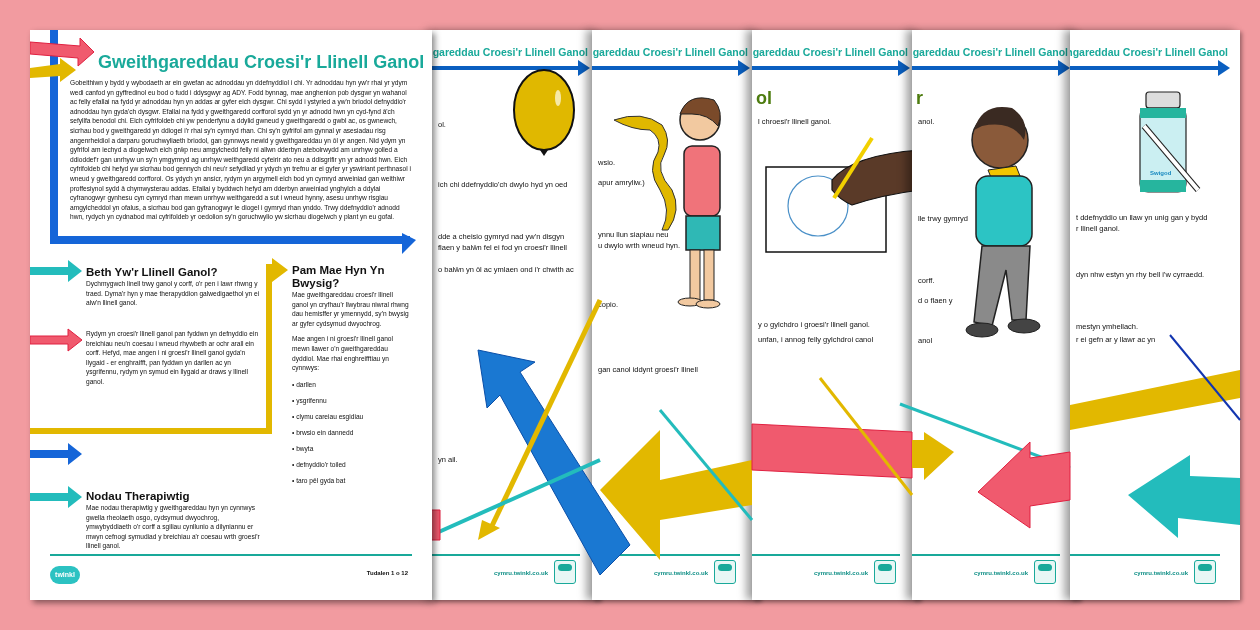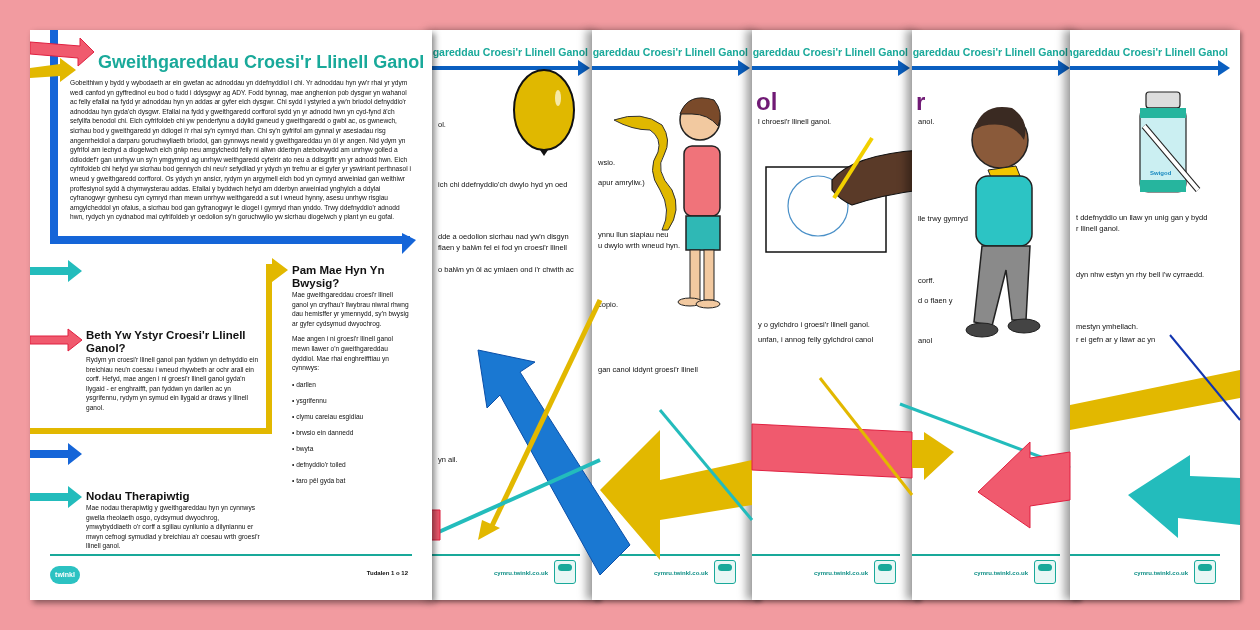--- a/index.html
+++ b/index.html
@@ -8,21 +8,21 @@
   .stage { position: absolute; left: 0; top: 0; width: 1260px; height: 630px; }
 
   
   .page { position: absolute; top: 30px; height: 570px; background: #ffffff; overflow: hidden;
           box-shadow: -6px 0 8px rgba(0,0,0,0.35), 2px 2px 4px rgba(0,0,0,0.35); }
   .page .ph-title { position: absolute; top: 16px; right: 12px; color: #19a99a; font-weight: bold; font-size: 10.5px; white-space: nowrap; }
   .page .ph-rule { position: absolute; top: 36px; left: 0; right: 20px; height: 4px; background: #0a5fc0; }
   .page .ph-arrowhead { position: absolute; top: 30px; right: 10px; width: 0; height: 0;
           border-top: 8px solid transparent; border-bottom: 8px solid transparent; border-left: 12px solid #0a5fc0; }
   .page .ptext { position: absolute; left: 6px; font-size: 7.5px; color: #111; white-space: nowrap; }
-  .page .pbig { position: absolute; left: 4px; font-size: 24px; font-weight: bold; color: #701a75; }
+  .page .pbig { position: absolute; left: 4px; font-size: 18px; font-weight: bold; color: #4d7c0f; }
   .page .footer-rule { position: absolute; bottom: 44px; left: 0; right: 20px; height: 2px; background: #19a99a; }
   .page .footer-url { position: absolute; bottom: 24px; right: 52px; font-size: 6px; font-weight: bold; color: #0f8f86; }
   .page .footer-badge { position: absolute; bottom: 16px; right: 24px; width: 22px; height: 24px; border: 1px solid #19a99a; border-radius: 3px; background: #e8f7f5; }
   .page .footer-badge::before { content: ""; position: absolute; left: 3px; top: 3px; width: 14px; height: 7px; background: #19a99a; border-radius: 6px; }
 
   #p1 { left: 432px; width: 168px; z-index: 2; }
   #p2 { left: 592px; width: 168px; z-index: 3; }
   #p3 { left: 752px; width: 168px; z-index: 4; }
   #p4 { left: 912px; width: 168px; z-index: 5; }
   #p5 { left: 1070px; width: 170px; z-index: 6; }
@@ -58,21 +58,21 @@
     <div class="ph-title">Gweithgareddau Croesi'r Llinell Ganol</div>
     <div class="ph-rule"></div>
     <div class="ph-arrowhead"></div>
     <svg class="overlay" width="168" height="570">
       <ellipse cx="112" cy="80" rx="30" ry="40" fill="#e0b800" stroke="#111" stroke-width="2"></ellipse>
       <ellipse cx="126" cy="68" rx="3" ry="8" fill="#f6e9a8"></ellipse>
       <path d="M108 120 l4 6 l4 -6 z" fill="#111"></path>
     </svg>
     <div class="ptext" style="top:90px">ol.</div>
     <div class="ptext" style="top:150px">ich chi ddefnyddio'ch dwylo hyd yn oed</div>
-    <div class="ptext" style="top:202px">dde a oedolion sicrhau nad yw'n disgyn</div>
+    <div class="ptext" style="top:202px">dde a cheisio gymryd nad yw'n disgyn</div>
     <div class="ptext" style="top:213px">flaen y balŵn fel ei fod yn croesi'r llinell</div>
     <div class="ptext" style="top:235px">o balŵn yn ôl ac ymlaen ond i'r chwith ac</div>
     <div class="ptext" style="top:425px">yn ail.</div>
     <div class="footer-rule"></div>
     <div class="footer-url">cymru.twinkl.co.uk</div>
     <div class="footer-badge"></div>
   </div>
 
   <div class="page" id="p2">
     <div class="ph-title">Gweithgareddau Croesi'r Llinell Ganol</div>
@@ -206,22 +206,25 @@
       <polygon points="0,420 38,420 38,413 52,424 38,435 38,428 0,428" fill="#1565d8"></polygon>
       <polygon points="0,463 38,463 38,456 52,467 38,478 38,471 0,471" fill="#23bcbc"></polygon>
       <polygon points="236,236 242,236 242,228 258,240 242,252 242,244 236,244" fill="#e2b800"></polygon>
     </svg>
     <div class="yellow-v"></div>
     <div class="yellow-h"></div>
 
     <div class="f-title">Gweithgareddau Croesi'r Llinell Ganol</div>
     <div class="f-intro">Gobeithiwn y bydd y wybodaeth ar ein gwefan ac adnoddau yn ddefnyddiol i chi. Yr adnoddau hyn yw'r rhai yr ydym wedi canfod yn gyffredinol eu bod o fudd i ddysgwyr ag ADY. Fodd bynnag, mae anghenion pob dysgwr yn wahanol ac felly efallai na fydd yr adnoddau hyn yn addas ar gyfer eich dysgwr. Chi sydd i ystyried a yw'n briodol defnyddio'r adnoddau hyn gyda'ch dysgwr. Efallai na fydd y gweithgaredd corfforol sydd yn yr adnodd hwn yn cyd-fynd â'ch sefyllfa benodol chi. Eich cyfrifoldeb chi yw penderfynu a ddylid gwneud y gweithgaredd o gwbl ac, os gwnewch, sicrhau bod y gweithgaredd yn ddiogel i'r rhai sy'n cymryd rhan. Chi sy'n gyfrifol am gynnal yr asesiadau risg angenrheidiol a darparu goruchwyliaeth briodol, gan gynnwys newid y gweithgareddau yn ôl yr angen. Nid ydym yn gyfrifol am iechyd a diogelwch eich grŵp neu amgylchedd felly ni allwn dderbyn atebolrwydd am unrhyw golled a ddioddef'r gan unrhyw un sy'n ymgymryd ag unrhyw weithgaredd cyfeirir ato neu a ddisgrifir yn yr adnodd hwn. Eich cyfrifoldeb chi hefyd yw sicrhau bod gennych chi neu'r sefydliad yr ydych yn trefnu ar ei gyfer yr yswiriant perthnasol i wneud y gweithgaredd corfforol. Os ydych yn ansicr, rydym yn argymell eich bod yn cymryd arweiniad gan weithiwr proffesiynol sydd â chymwysterau addas. Efallai y byddwch hefyd am dderbyn arweiniad ynghylch a ddylai cyfranogwyr gynhesu cyn cymryd rhan mewn unrhyw weithgaredd a sut i wneud hynny, asesu unrhyw risgiau amgylcheddol yn ofalus, a sicrhau bod gan gyfranogwyr le diogel i gymryd rhan ynddo. Trwy ddefnyddio'r adnodd hwn, rydych yn cydnabod mai cyfrifoldeb yr oedolion sy'n goruchwylio yw sicrhau diogelwch y plant yn eu gofal.</div>
 
+    <div class="sect" style="left:56px;top:236px;width:176px">
+      <h3>Beth Yw'r Llinell Ganol?</h3>
+      <p>Dychmygwch linell trwy ganol y corff, o'r pen i lawr rhwng y traed. Dyma'r hyn y mae therapyddion galwedigaethol yn ei alw'n llinell ganol.</p>
+    </div>
     <div class="sect" style="left:56px;top:299px;width:176px">
-      <h3>Beth Yw Ystyr Croesi'r Llinell Ganol?</h3>
       <p>Rydym yn croesi'r llinell ganol pan fyddwn yn defnyddio ein breichiau neu'n coesau i wneud rhywbeth ar ochr arall ein corff. Hefyd, mae angen i ni groesi'r llinell ganol gyda'n llygaid - er enghraifft, pan fyddwn yn darllen ac yn ysgrifennu, rydym yn symud ein llygaid ar draws y llinell ganol.</p>
     </div>
     <div class="sect" style="left:56px;top:460px;width:176px">
       <h3>Nodau Therapiwtig</h3>
       <p>Mae nodau therapiwtig y gweithgareddau hyn yn cynnwys gwella rheolaeth osgo, cydsymud dwyochrog, ymwybyddiaeth o'r corff a sgiliau cynllunio a dilyniannu er mwyn cefnogi symudiad y breichiau a'r coesau wrth groesi'r llinell ganol.</p>
     </div>
 
     <div class="sect" style="left:262px;top:234px;width:118px">
       <h3>Pam Mae Hyn Yn Bwysig?</h3>
       <p>Mae gweithgareddau croesi'r llinell ganol yn cryfhau'r llwybrau niwral rhwng dau hemisffer yr ymennydd, sy'n bwysig ar gyfer cydsymud dwyochrog.</p>

